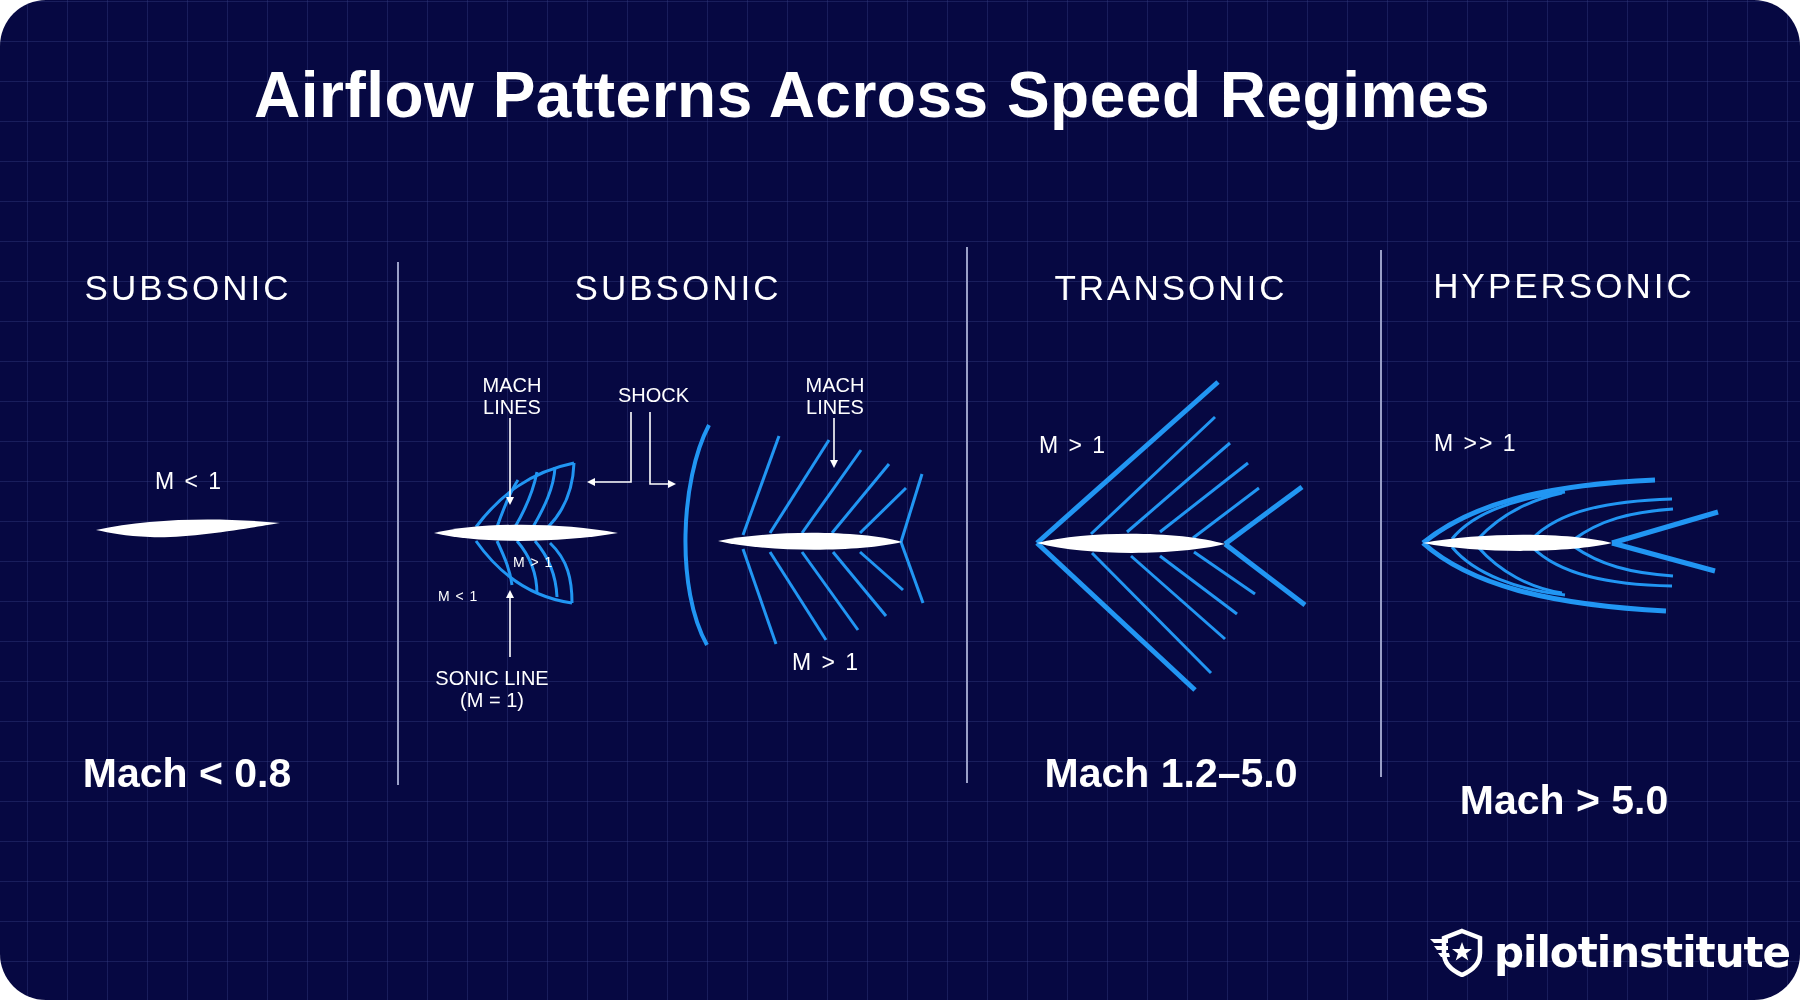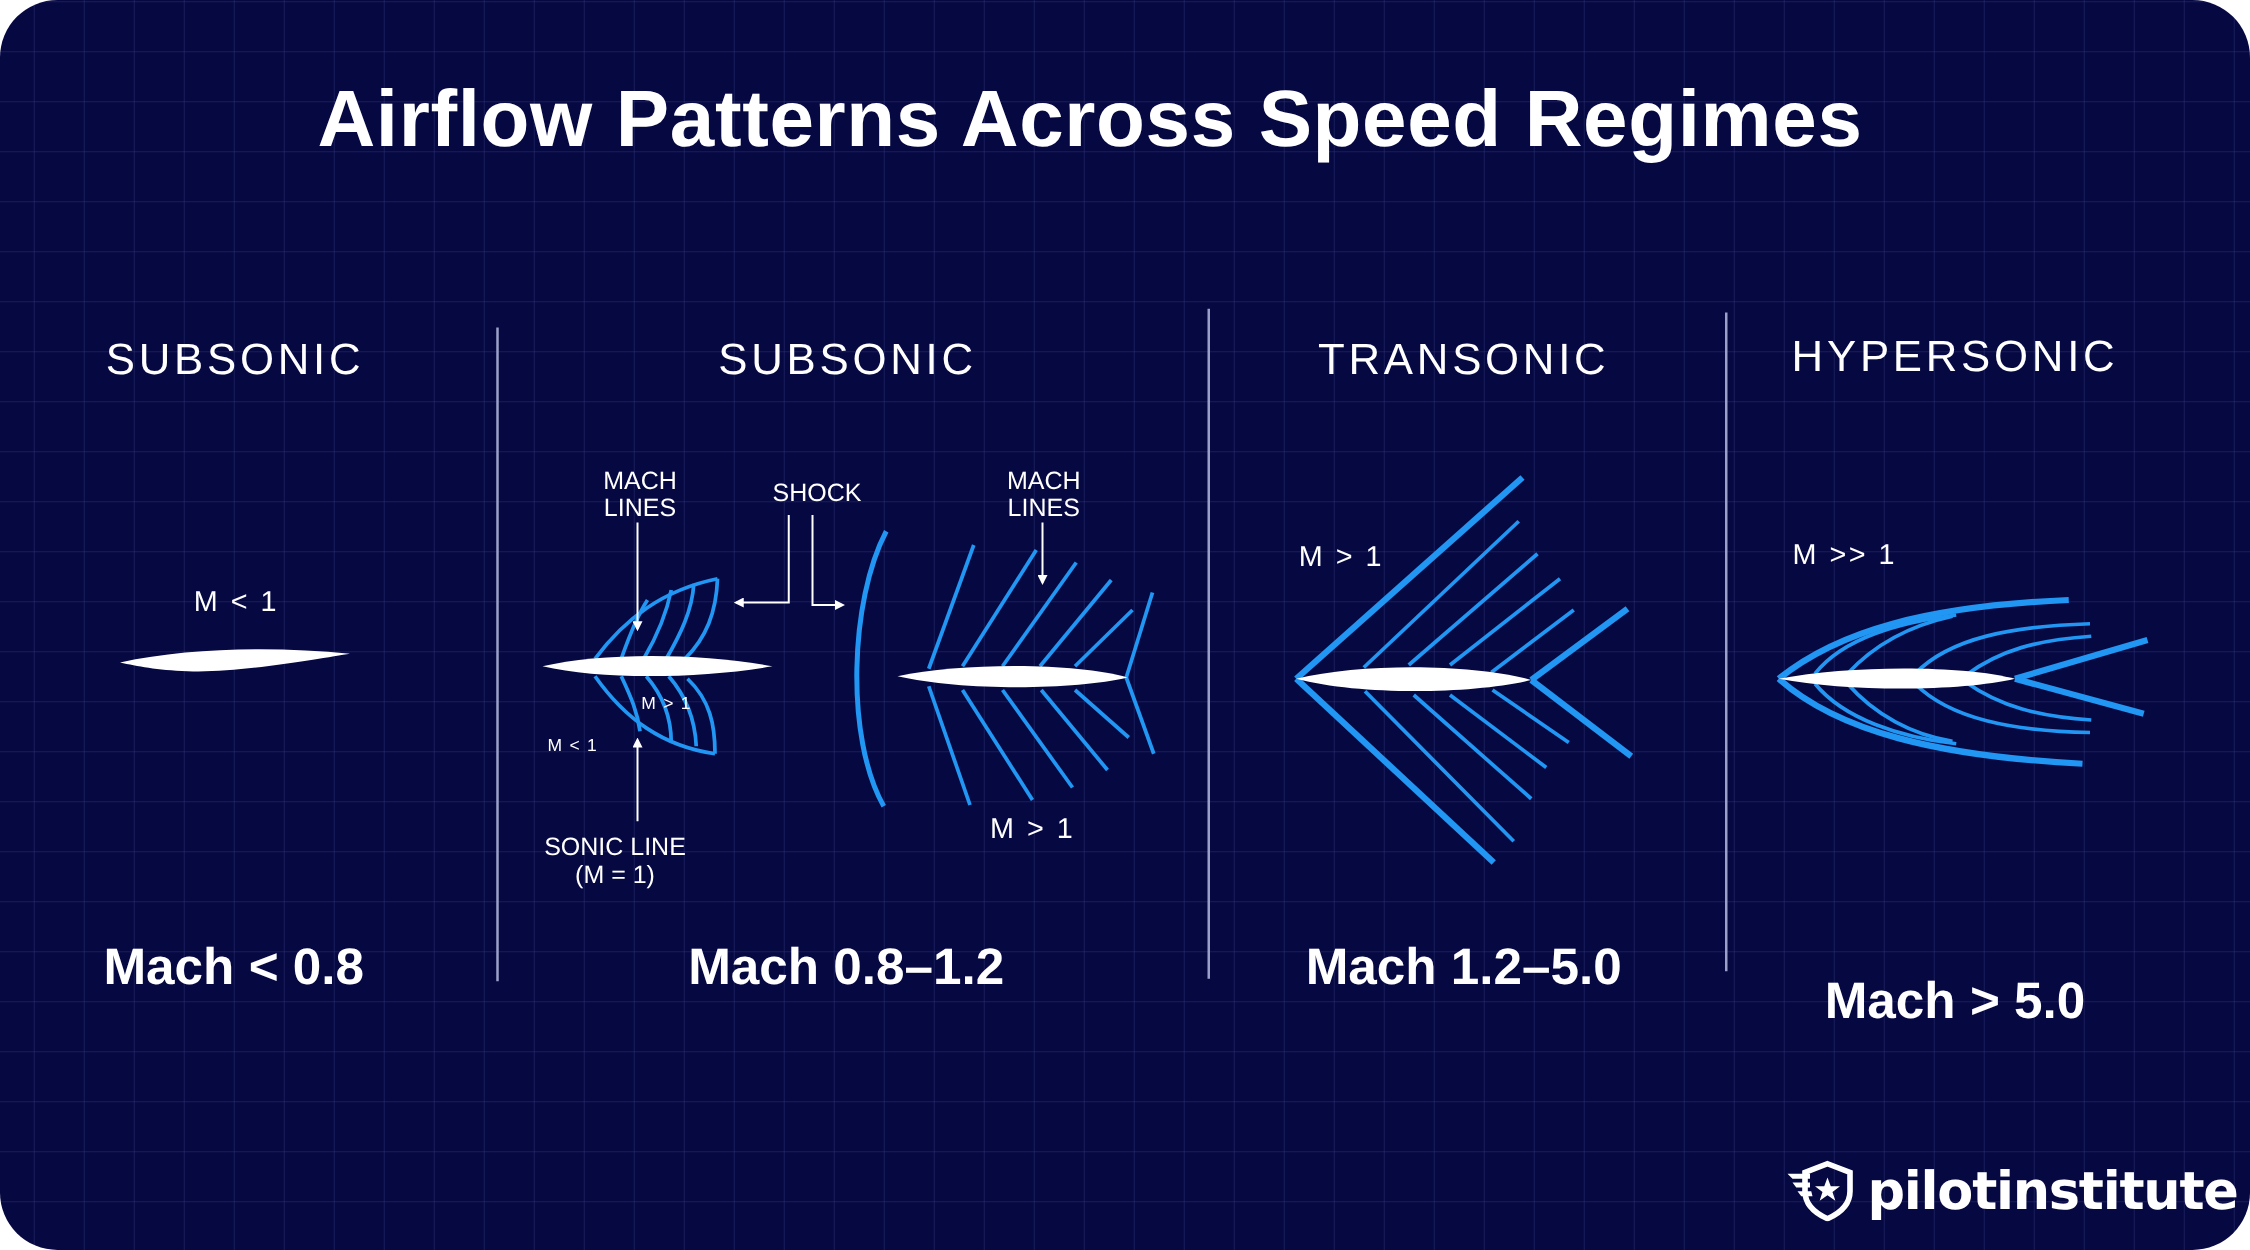--- a/index.html
+++ b/index.html
@@ -48,21 +48,20 @@
   <div class="divider" style="left:397px; top:262px; height:523px;"></div>
   <div class="divider" style="left:966px; top:247px; height:536px;"></div>
   <div class="divider" style="left:1380px; top:250px; height:527px;"></div>
 
   <div class="regime" style="left:-12px;">SUBSONIC</div>
   <div class="regime" style="left:478px;">SUBSONIC</div>
   <div class="regime" style="left:971px;">TRANSONIC</div>
   <div class="regime" style="left:1364px; top:266px;">HYPERSONIC</div>
 
   <div class="range" style="left:-13px;">Mach &lt; 0.8</div>
-  <div class="range" style="left:477px;">Mach 0.8–1.2</div>
   <div class="range" style="left:971px;">Mach 1.2–5.0</div>
   <div class="range" style="left:1364px;margin-top:27px;">Mach &gt; 5.0</div>
 
   <svg class="diagram" width="1800" height="1000" viewBox="0 0 1800 1000">
     <defs>
       <marker id="arrowhead" markerWidth="8" markerHeight="8" refX="6" refY="4" orient="auto" markerUnits="userSpaceOnUse">
         <path d="M0,0 L8,4 L0,8 z" fill="#ffffff"></path>
       </marker>
     </defs>
 

